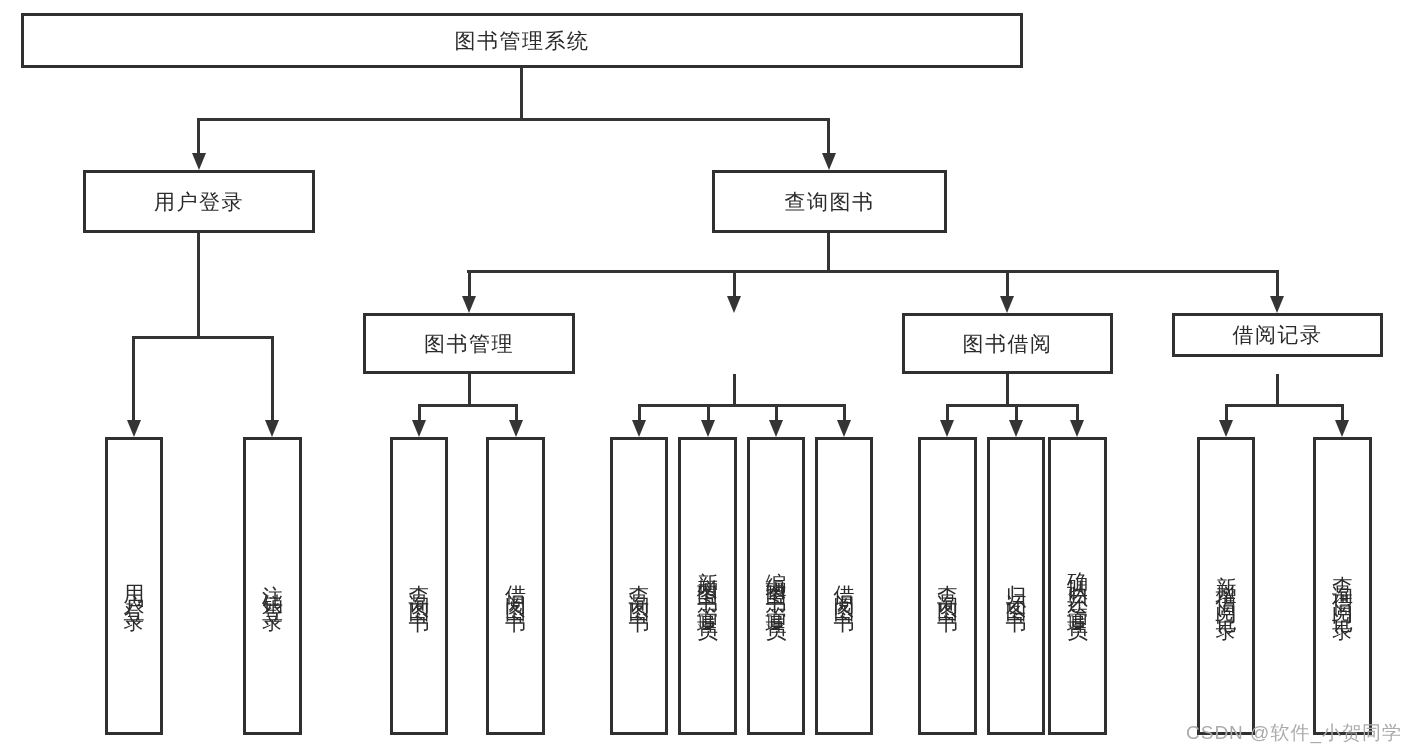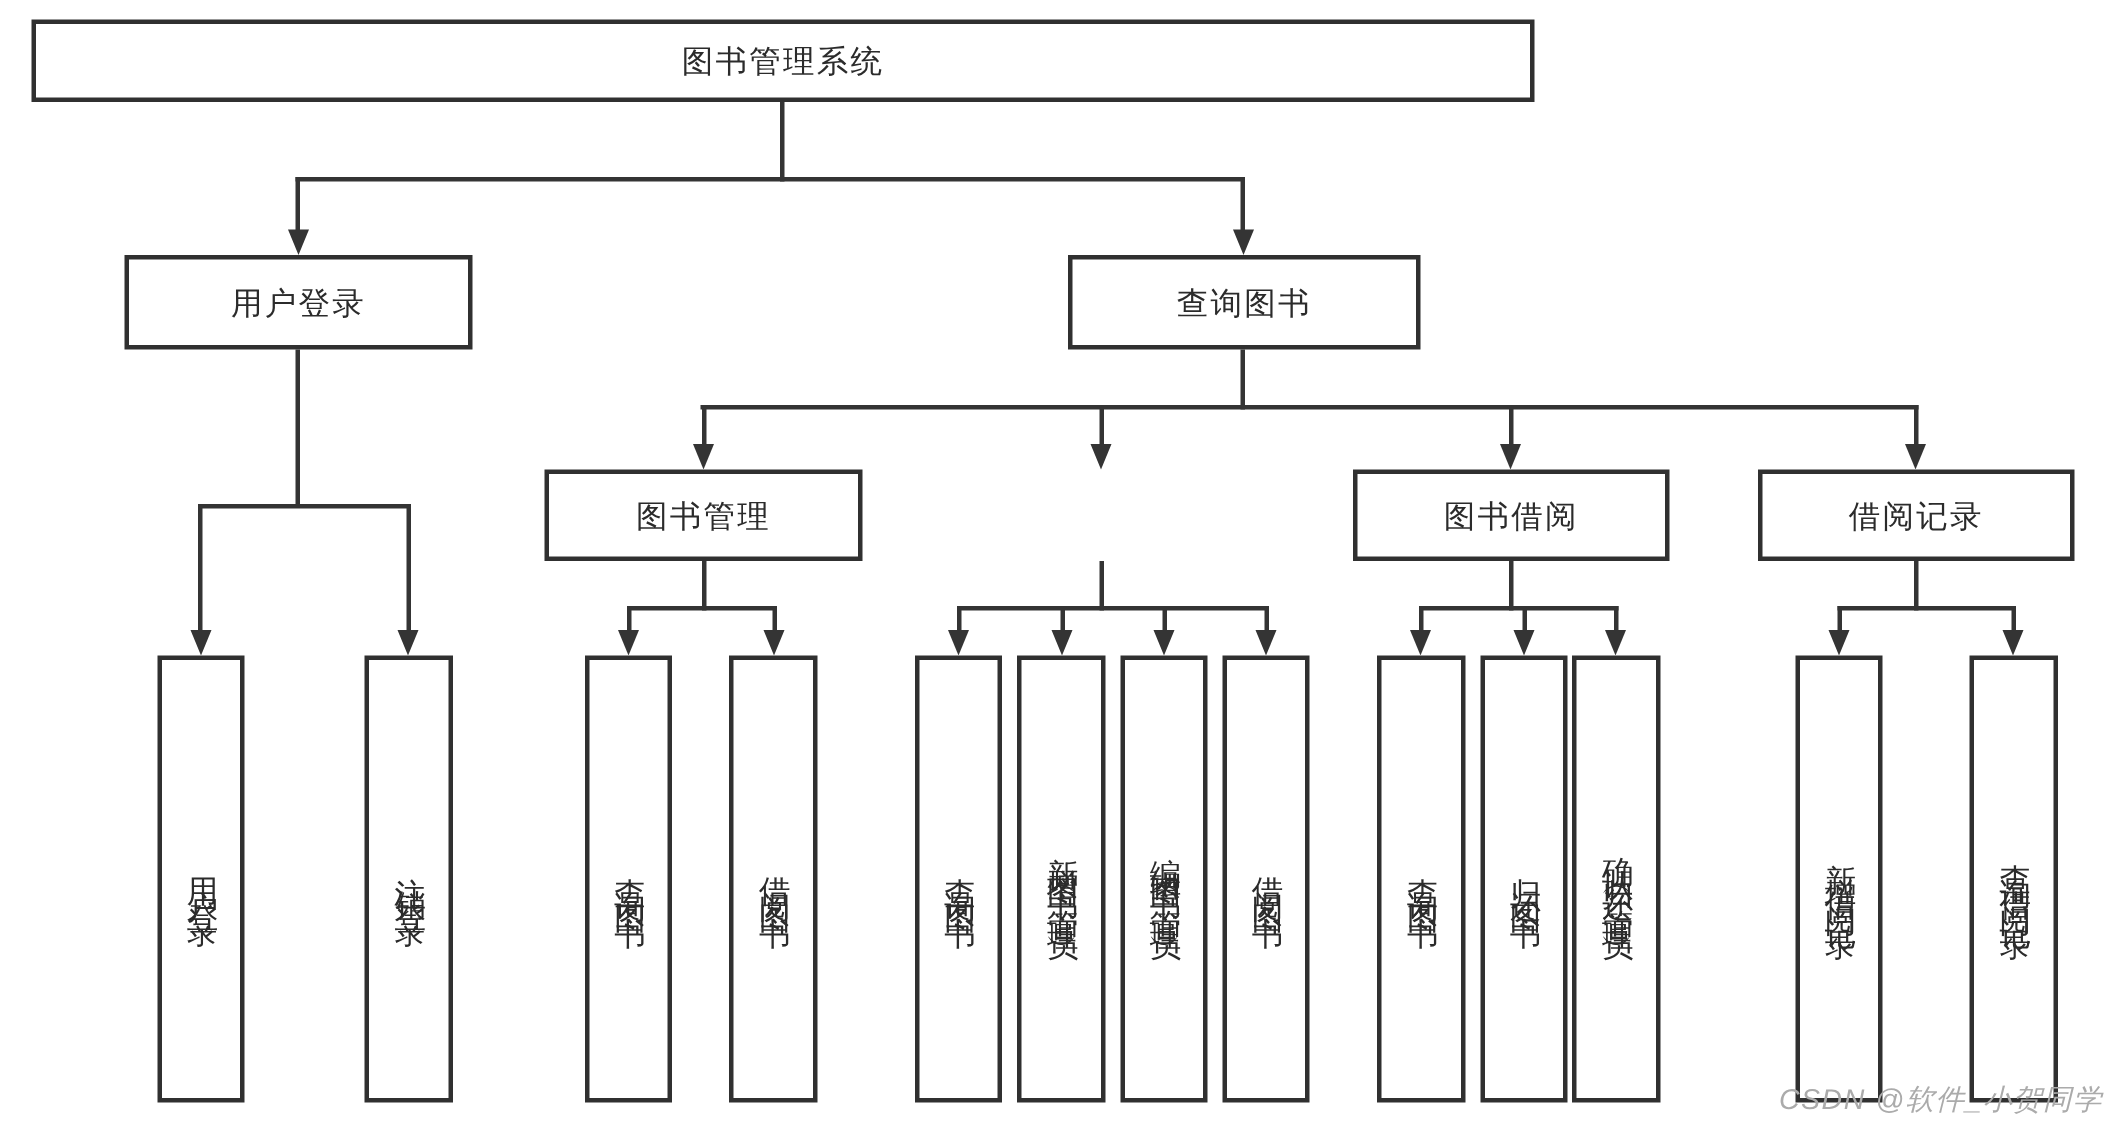--- a/index.html
+++ b/index.html
@@ -25,21 +25,21 @@
   .hline { position:absolute; height:3px; background:#343434; }
   .arrow {
     position:absolute; width:0; height:0;
     border-left:7px solid transparent;
     border-right:7px solid transparent;
     border-top:17px solid #343434;
   }
   .watermark {
     position:absolute; left:1186px; top:720px;
     font-size:19px; color:#ababab; letter-spacing:1px;
-    z-index:5; white-space:nowrap;font-style:italic;
+    z-index:5; white-space:nowrap;
   }
 </style>
 </head>
 <body>
 
 <div class="stage">
 
   <div class="node h-node" style="left:21px; top:13px; width:1002px; height:55px;">
     <span>图书管理系统</span>
   </div>
@@ -75,21 +75,21 @@
   <div class="arrow" style="left:1000px; top:296px;"></div>
   <div class="vline" style="left:1276px; top:270px; height:27px;"></div>
   <div class="arrow" style="left:1270px; top:296px;"></div>
 
   <div class="node h-node" style="left:363px; top:313px; width:212px; height:61px;">
     <span>图书管理</span>
   </div>
   <div class="node h-node" style="left:902px; top:313px; width:211px; height:61px;">
     <span>图书借阅</span>
   </div>
-  <div class="node h-node" style="left:1172px; top:313px; width:211px; height:61px;">
+  <div class="node h-node" style="left:1172px; top:313px; width:211px; height:44px;">
     <span>借阅记录</span>
   </div>
 
   <div class="vline" style="left:468px; top:374px; height:33px;"></div>
   <div class="hline" style="left:418px; top:404px; width:100px;"></div>
   <div class="vline" style="left:418px; top:404px; height:17px;"></div>
   <div class="arrow" style="left:412px; top:420px;"></div>
   <div class="vline" style="left:515px; top:404px; height:17px;"></div>
   <div class="arrow" style="left:509px; top:420px;"></div>
 

